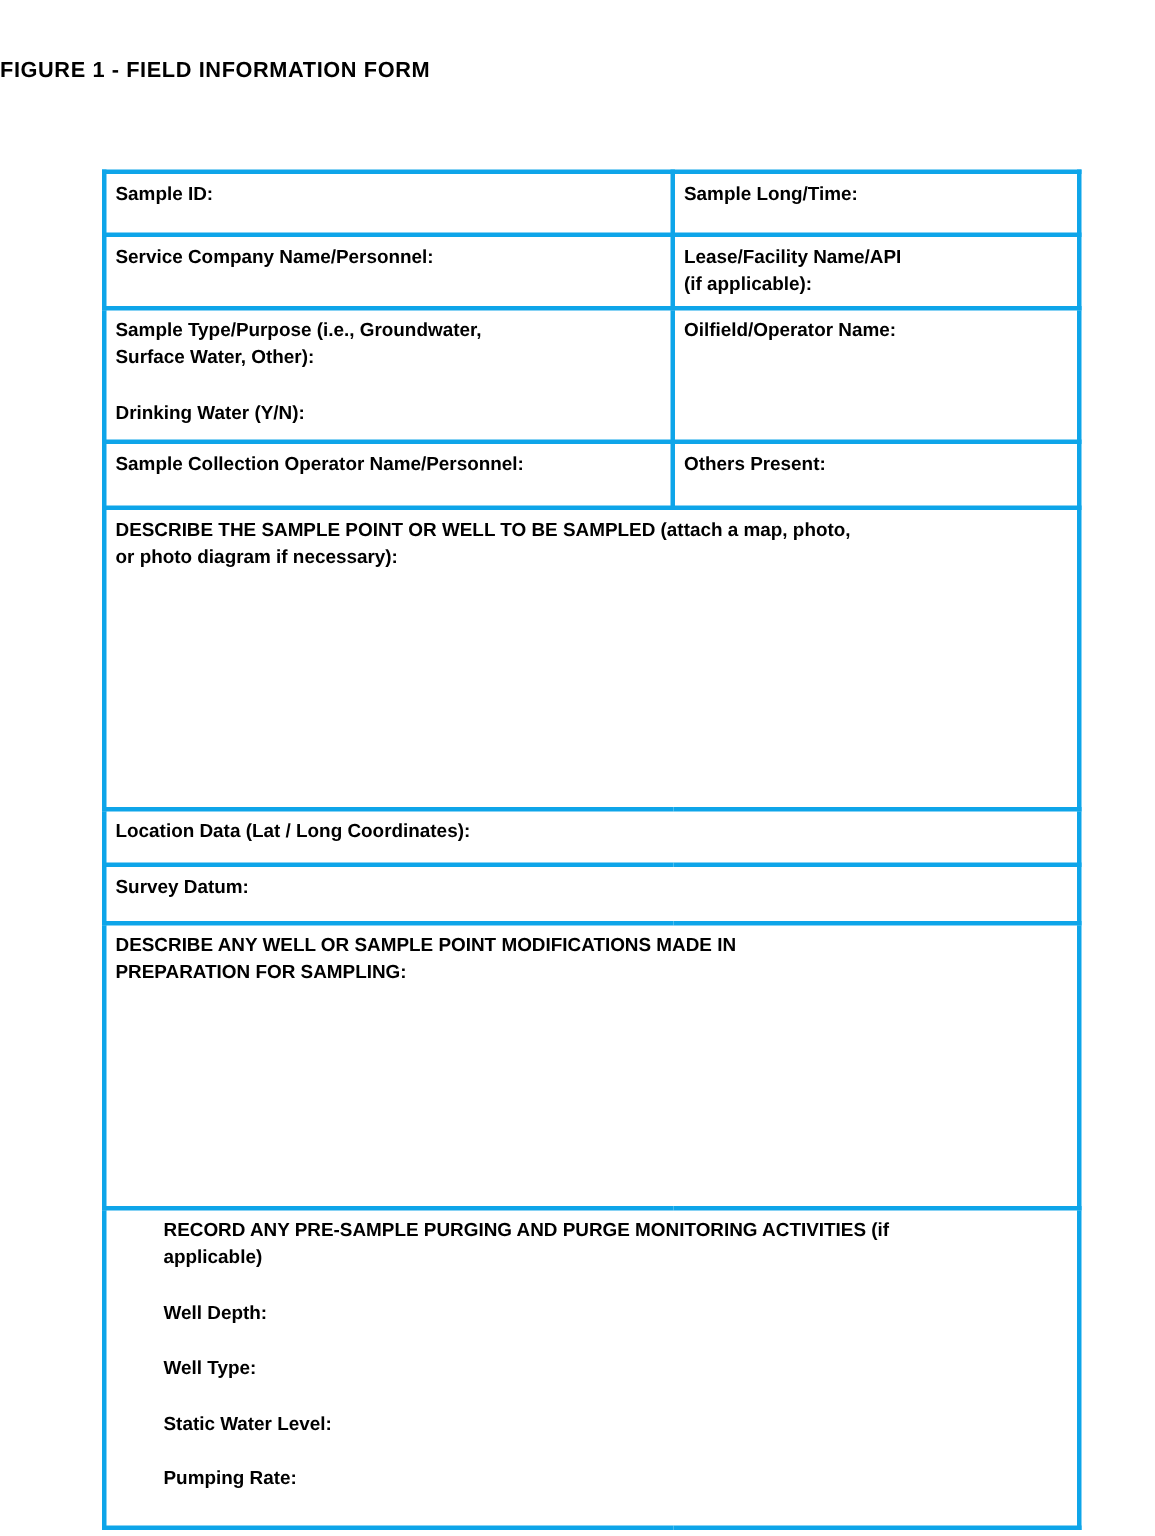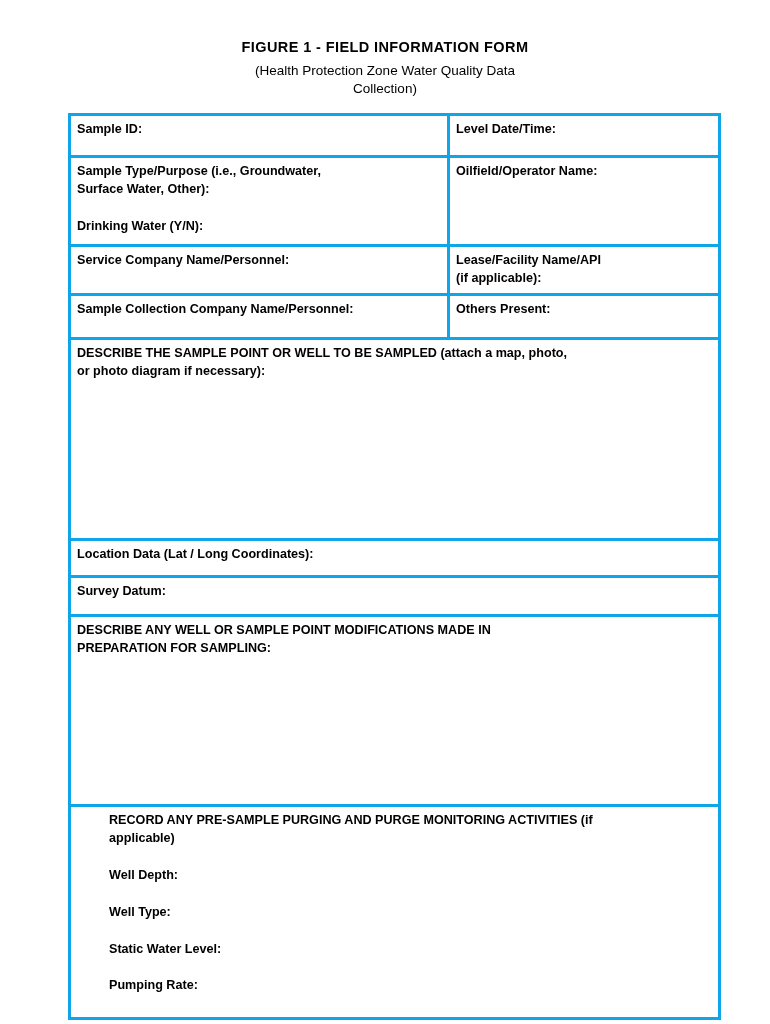--- a/index.html
+++ b/index.html
@@ -20,21 +20,21 @@
     height: 1024px;
     background: #ffffff;
   }
 
   
   .heading {
     position: absolute;
     left: 0;
     top: 38px;
     width: 770px;
-    text-align: center;
+    text-align: left;
   }
   .title-main {
     font-size: 14.5px;
     font-weight: bold;
     letter-spacing: 0.4px;
     line-height: 1.25;
     margin: 0;
   }
   .title-sub {
     font-size: 13.5px;
@@ -83,63 +83,59 @@
   .inset .line { display: block; margin-left: 32px; }
   .inset .spacer { display: block; height: 19px; }
 </style>
 </head>
 <body>
 
 <div class="page">
 
   <div class="heading">
     <p class="title-main">FIGURE 1 - FIELD INFORMATION FORM</p>
-    <p class="title-sub">
-      <span>(Health Protection Zone Water Quality Data</span><br>
-      <span>Collection)</span>
-    </p>
   </div>
 
   <table class="form-table">
     <tbody>
 
       <tr>
         <td class="col-left h-sampleid">
           <span class="cell-block">Sample ID:</span>
         </td>
         <td class="col-right h-sampleid">
-          <span class="cell-block">Level Date/Time:</span>
+          <span class="cell-block">Sample Long/Time:</span>
+        </td>
+      </tr>
+
+      <tr>
+        <td class="col-left h-service">
+          <span class="cell-block">Service Company Name/Personnel:</span>
+        </td>
+        <td class="col-right h-service">
+          <span class="cell-block">Lease/Facility Name/API</span>
+          <span class="cell-block">(if applicable):</span>
         </td>
       </tr>
 
       <tr>
         <td class="col-left h-type">
           <span class="cell-block">Sample Type/Purpose (i.e., Groundwater,</span>
           <span class="cell-block">Surface Water, Other):</span>
           <span class="gap-lg"></span>
           <span class="cell-block">Drinking Water (Y/N):</span>
         </td>
         <td class="col-right h-type">
           <span class="cell-block">Oilfield/Operator Name:</span>
         </td>
       </tr>
 
       <tr>
-        <td class="col-left h-service">
-          <span class="cell-block">Service Company Name/Personnel:</span>
-        </td>
-        <td class="col-right h-service">
-          <span class="cell-block">Lease/Facility Name/API</span>
-          <span class="cell-block">(if applicable):</span>
-        </td>
-      </tr>
-
-      <tr>
         <td class="col-left h-collection">
-          <span class="cell-block">Sample Collection Company Name/Personnel:</span>
+          <span class="cell-block">Sample Collection Operator Name/Personnel:</span>
         </td>
         <td class="col-right h-collection">
           <span class="cell-block">Others Present:</span>
         </td>
       </tr>
 
       <tr>
         <td class="h-describe" colspan="2">
           <span class="cell-block">DESCRIBE THE SAMPLE POINT OR WELL TO BE SAMPLED (attach a map, photo,</span>
           <span class="cell-block">or photo diagram if necessary):</span>

